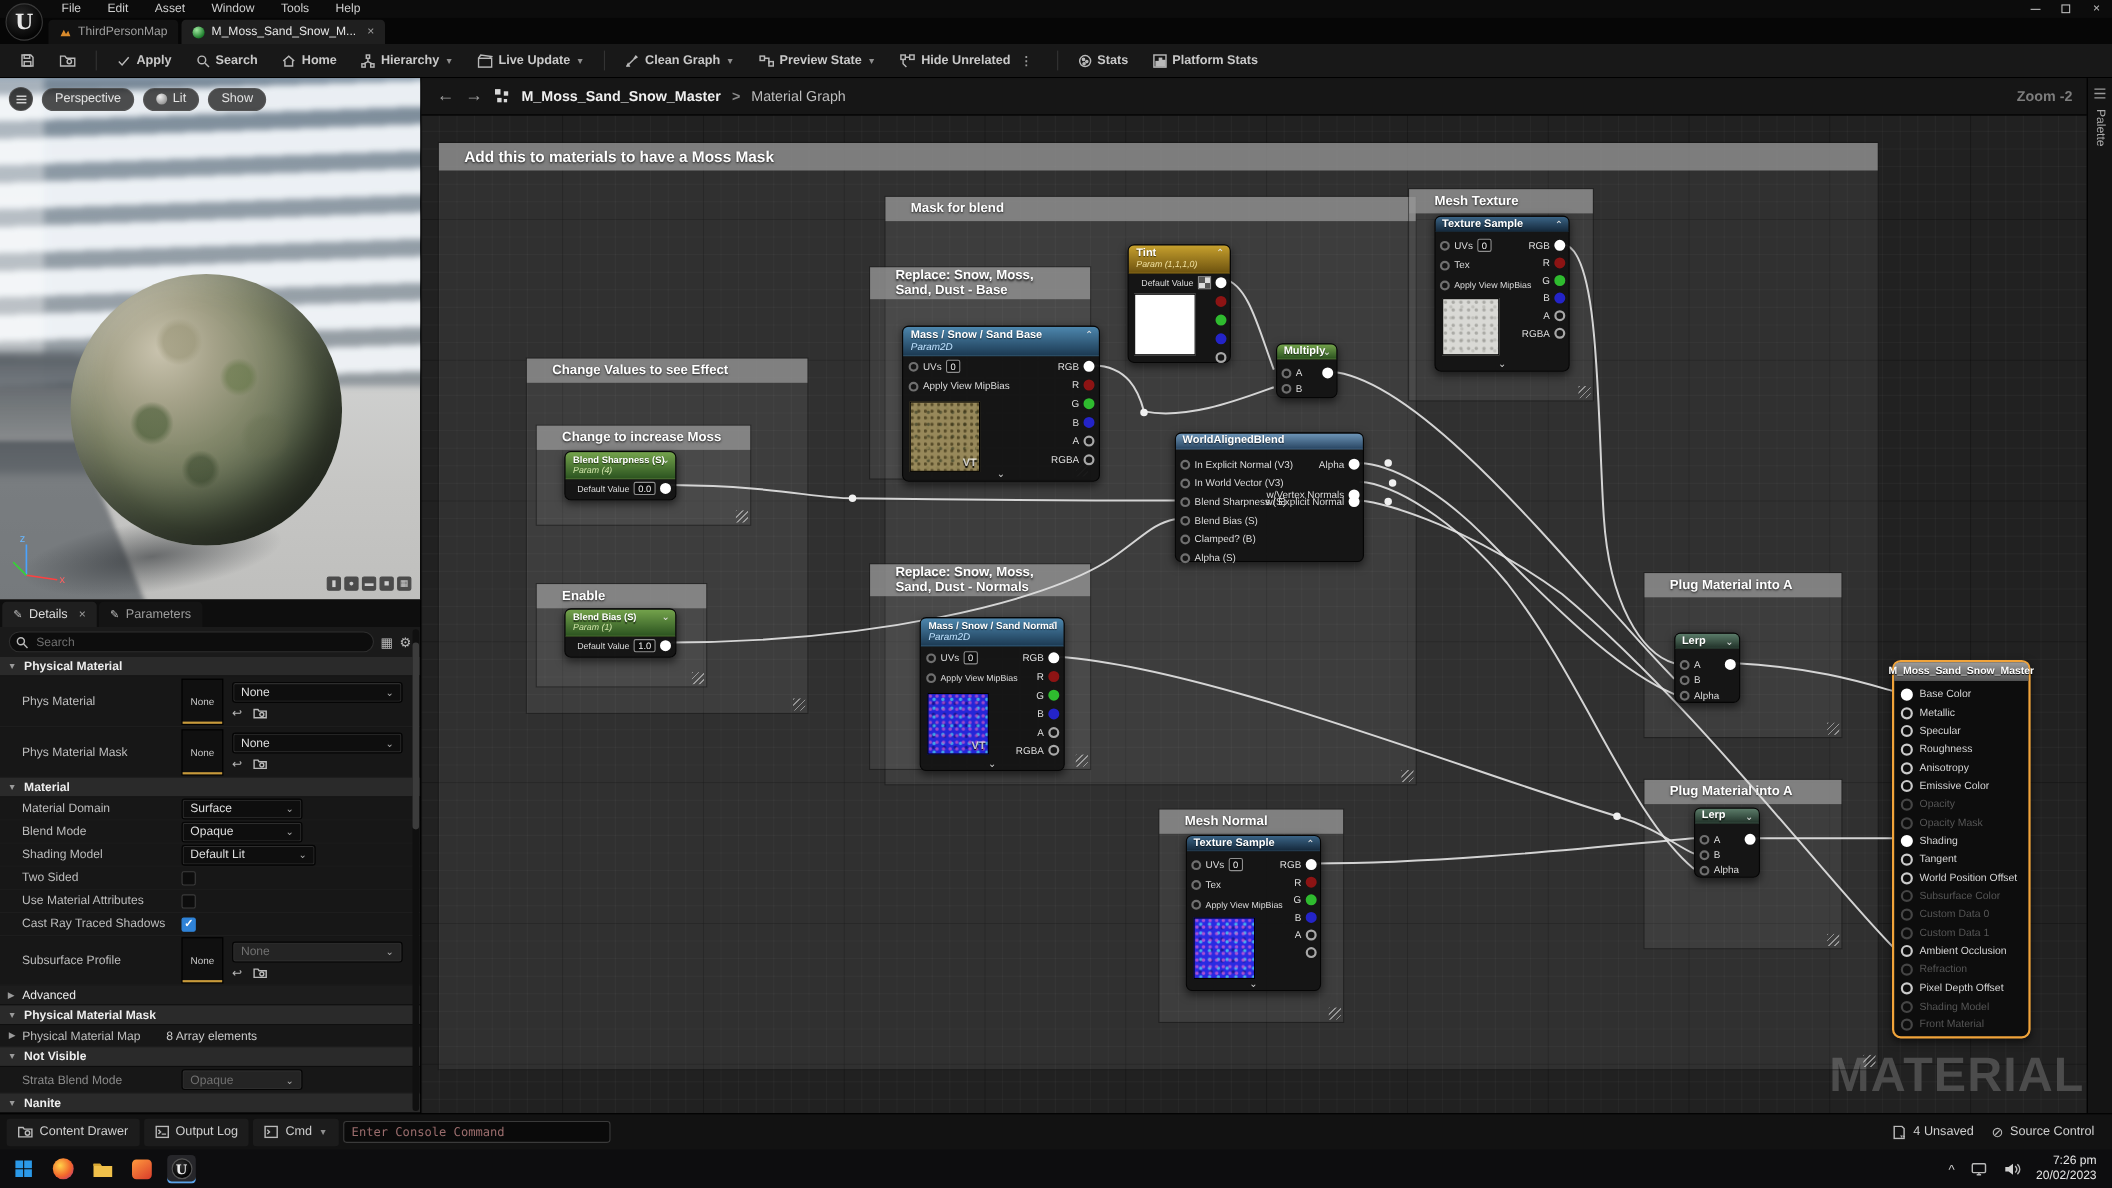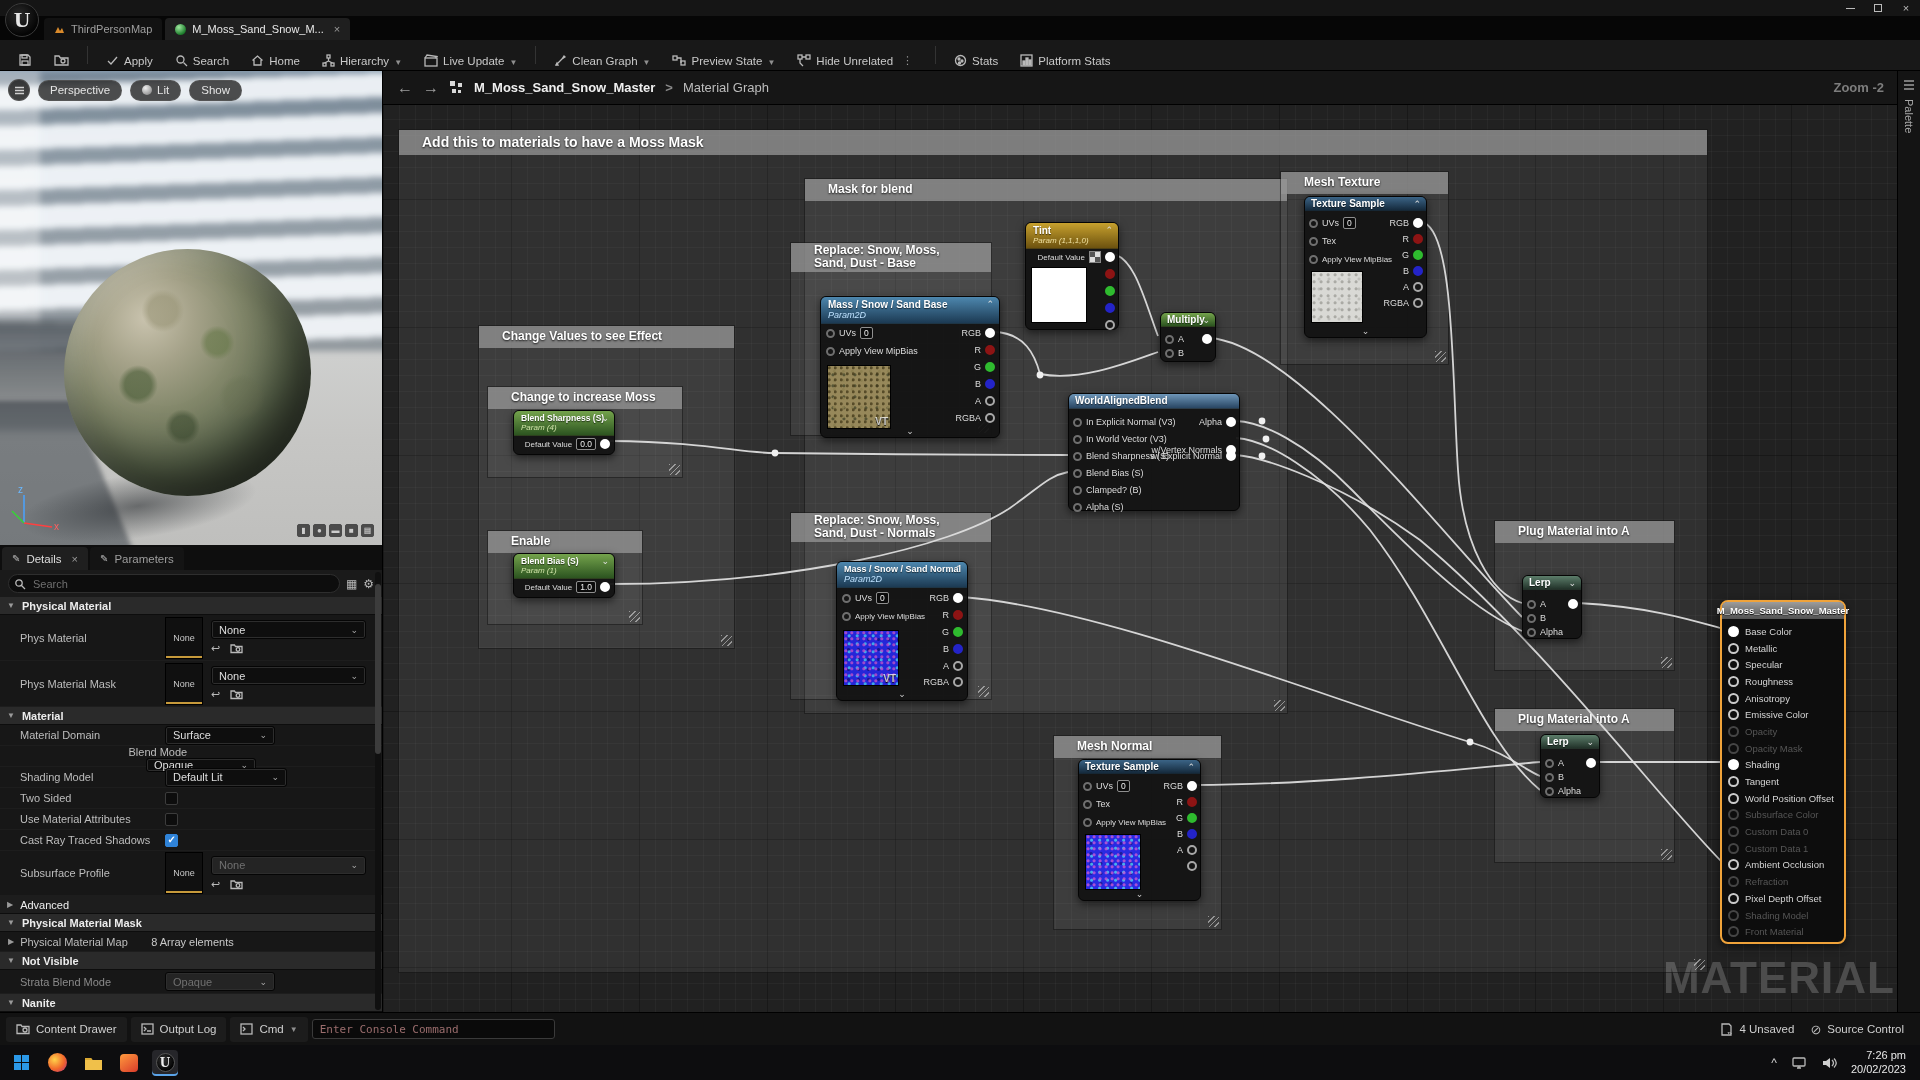--- a/index.html
+++ b/index.html
@@ -14,21 +14,21 @@
   #winbtns { position:absolute; right:0; top:0; height:16px; display:flex; z-index:11;}
   .winbtn { width:28px; height:16px; display:flex; align-items:center; justify-content:center; color:#bbb; font-size:11px; }
   .winbtn .boxglyph { width:8px; height:8px; border:1px solid #bbb; }
   .winbtn .minglyph { width:9px; height:1px; background:#bbb; }
   #tabrow { position:absolute; left:0; top:16px; width:1920px; height:24px; background:#060606; display:flex; align-items:flex-end; padding-left:44px; }
   .doc-tab { height:22px; display:flex; align-items:center; gap:6px; padding:0 10px; font-size:11px; color:#9f9f9f; background:#121212; border-radius:4px 4px 0 0; margin-right:3px; }
   .doc-tab.active { background:#1f1f1f; color:#e8e8e8; }
   .tab-close { color:#9a9a9a; font-size:11px; margin-left:4px; }
   .sphere-ico { width:11px; height:11px; border-radius:50%; background:radial-gradient(circle at 35% 30%, #9fe89f, #1d7d2c 70%, #0c3a12); }
   #toolbar { position:absolute; left:0; top:40px; width:1920px; height:31px; background:#181818; border-bottom:1px solid #000; display:flex; align-items:center; gap:2px; padding:0 8px; }
-  .tbtn { display:flex; align-items:flex-end; gap:5px; color:#c9c9c9; font-size:11.5px; padding:0 10px; height:24px; border-radius:3px; white-space:nowrap; }
+  .tbtn { display:flex; align-items:center; gap:5px; color:#c9c9c9; font-size:11.5px; padding:0 10px; height:24px; border-radius:3px; white-space:nowrap;font-weight:bold; }
   .tsep { width:1px; height:18px; background:#333; margin:0 6px; }
   .carets { color:#8f8f8f; font-size:8px; }
   .kebab { color:#9a9a9a; font-size:11px; padding:0 4px; }
   .gicon { display:inline-flex; }
   .gicon svg { stroke:#b9b9b9; fill:none; stroke-width:1.3; }
 
   
   #graph { position:absolute; left:383px; top:71px; width:1537px; height:941px; background-color:#212121;
     background-image:
       linear-gradient(rgba(0,0,0,0.4) 1px, transparent 1px),
@@ -157,20 +157,28 @@
   .task-ico { width:26px; height:26px; display:flex; align-items:center; justify-content:center; border-radius:4px; }
   .task-ico.active { background:#26262a; box-shadow:inset 0 -2px 0 #5aa3e8; }
   #tb-right { margin-left:auto; display:flex; align-items:center; gap:14px; padding-right:14px; color:#d8d8d8; }
   #clock { text-align:right; font-size:11px; line-height:1.25; color:#e8e8e8; }
 </style>
 </head>
 <body>
 
 <div id="app">
 
+  <div id="menubar" style="padding-left:44px;">
+    <span class="menu-item">File</span>
+    <span class="menu-item">Edit</span>
+    <span class="menu-item">Asset</span>
+    <span class="menu-item">Window</span>
+    <span class="menu-item">Tools</span>
+    <span class="menu-item">Help</span>
+  </div>
   <div id="uelogo">U</div>
   <div id="winbtns">
     <span class="winbtn">
         <span class="minglyph"></span>
       </span>
     <span class="winbtn">
         <span class="boxglyph"></span>
       </span>
     <span class="winbtn">×</span>
   </div>
@@ -927,21 +935,21 @@
         <span class="tri">▼</span>
         <span>Material</span>
       </div>
     <div class="drow" style="height:21px;">
       <span class="lbl">Material Domain</span>
       <span class="dd" style="width:110px;">
           <span>Surface</span>
           <span class="ddc">⌄</span>
         </span>
     </div>
-    <div class="drow" style="height:21px;flex-direction:column;">
+    <div class="drow" style="height:21px;">
       <span class="lbl">Blend Mode</span>
       <span class="dd" style="width:110px;">
           <span>Opaque</span>
           <span class="ddc">⌄</span>
         </span>
     </div>
     <div class="drow" style="height:21px;">
       <span class="lbl">Shading Model</span>
       <span class="dd" style="width:122px;">
           <span>Default Lit</span>

